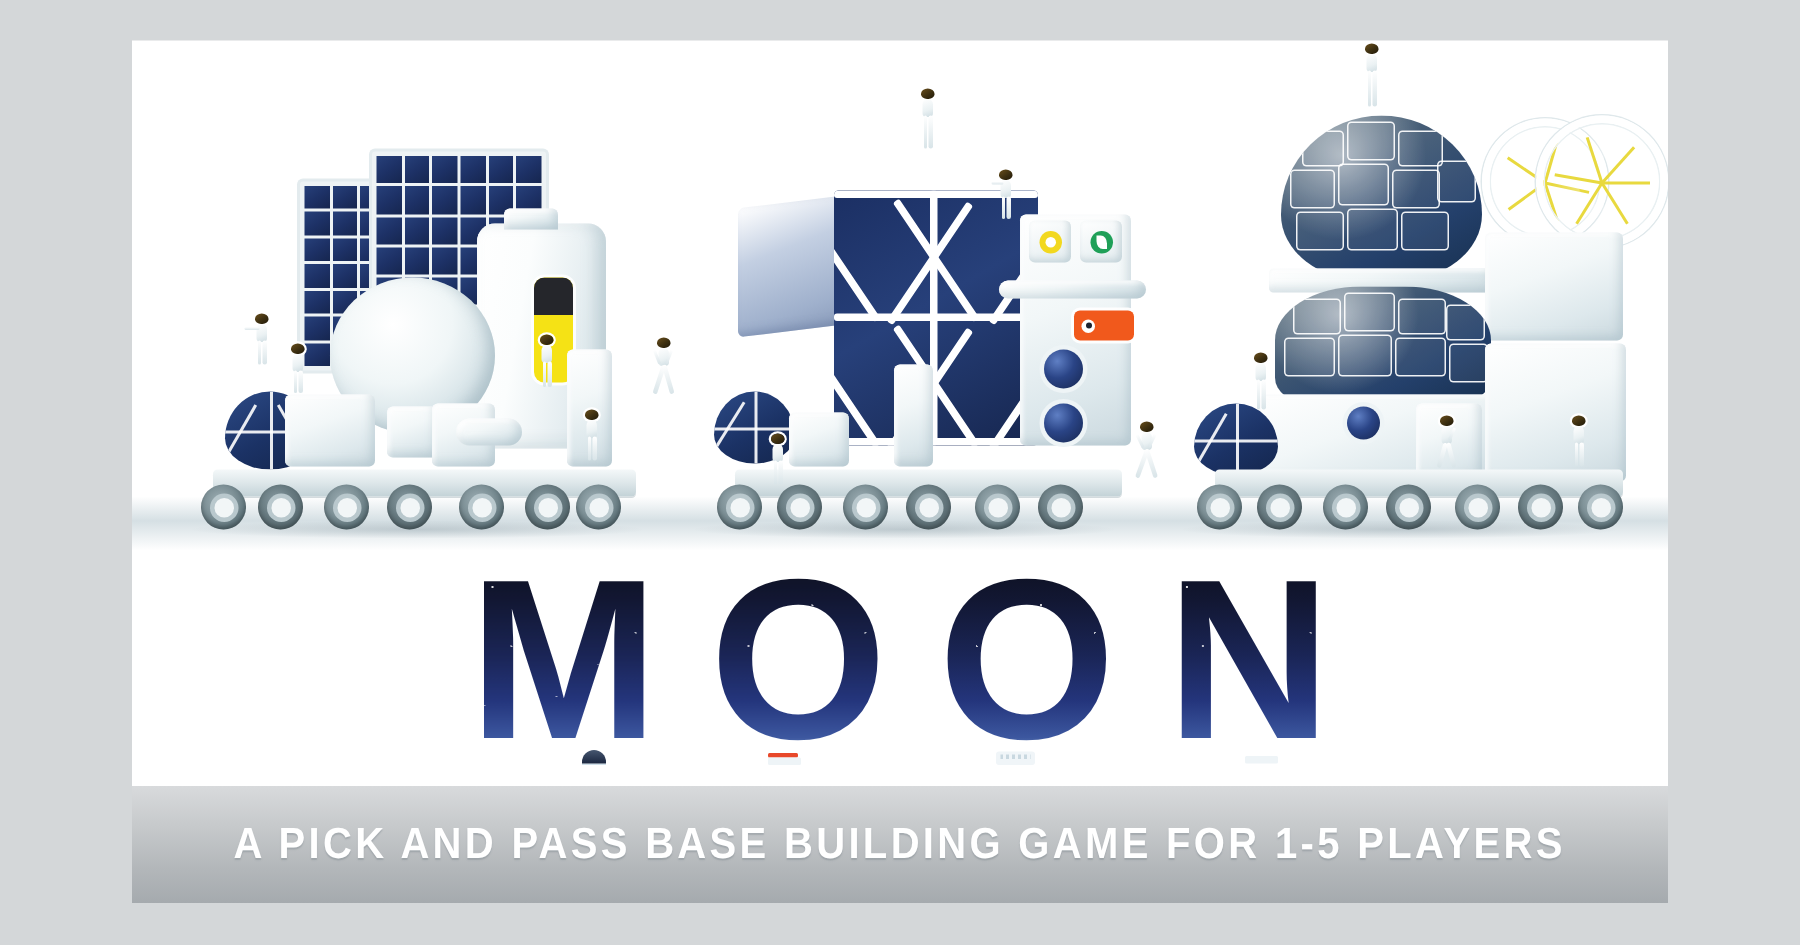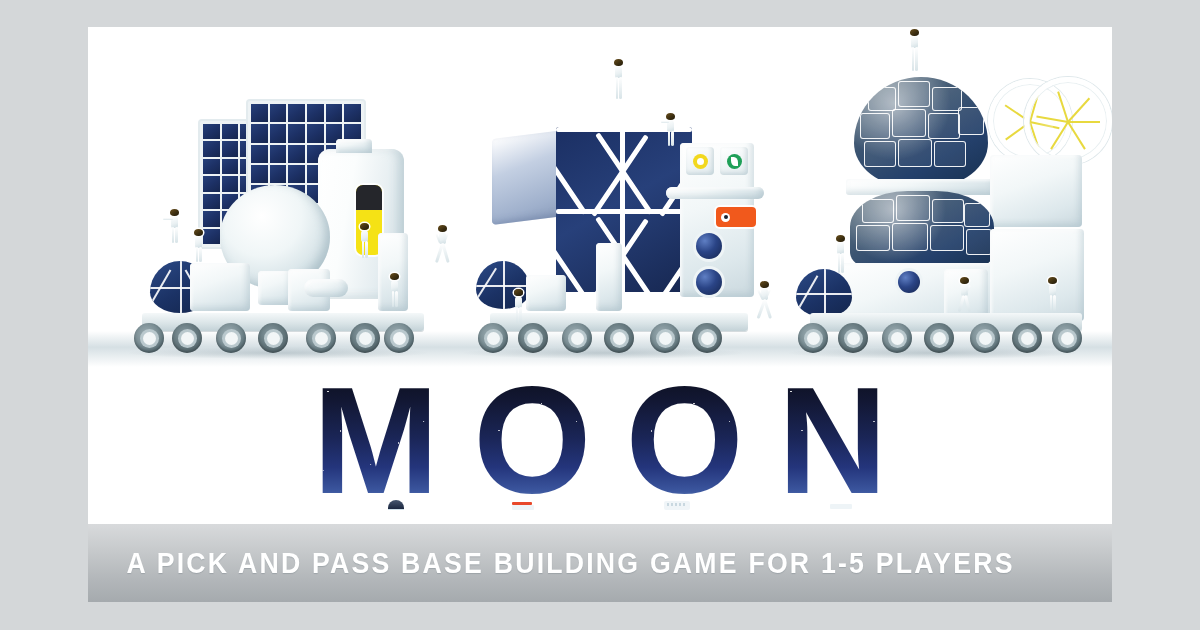--- a/index.html
+++ b/index.html
@@ -183,21 +183,21 @@
   .mb-bar{width:22px;height:5px;background:#eef4f7;border-radius:1px;}
   .mb-red{width:20px;height:3px;background:#e8482a;border-radius:1px;}
   .mb-fig{width:3px;height:8px;background:#ffffff;border-radius:2px;}
   .mb-bldg{width:26px;height:9px;background:#f0f5f8;border-radius:2px;position:relative;}
   .mb-bldg::after{content:"";position:absolute;left:3px;top:2px;width:20px;height:3px;background:repeating-linear-gradient(90deg,#c9d8e0 0 2px,transparent 2px 4px);}
 
   
   .taglinebar{
     position:absolute;left:0;top:497px;width:1024px;height:78px;
     background:linear-gradient(180deg,#d8dadc 0%,#c6c9cb 35%,#b3b7ba 70%,#a5aaae 100%);
-    display:flex;align-items:center;
+    display:flex;align-items:center;justify-content:center;
   }
   .tagline{
     color:#ffffff;font-family:"Liberation Sans",sans-serif;
     font-weight:bold;font-size:29px;letter-spacing:2.4px;
     transform:scaleX(.92);white-space:nowrap;
     text-shadow:0 1px 1px rgba(110,120,128,.35);
   }
 </style>
 </head>
 <body>

